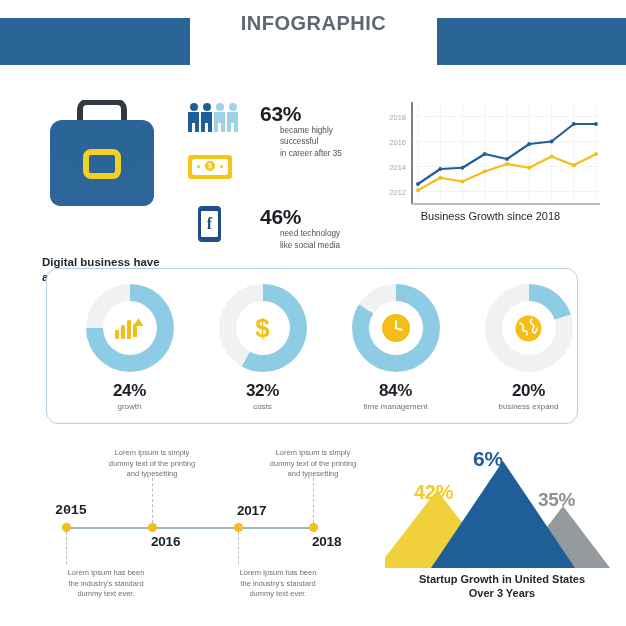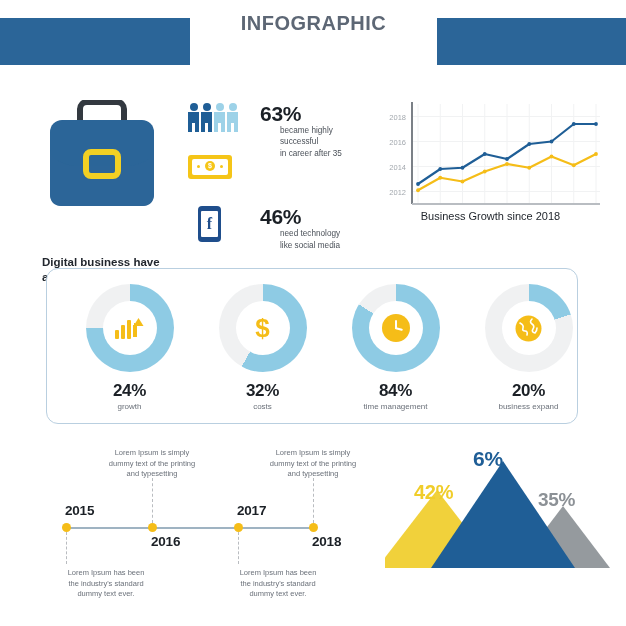--- a/index.html
+++ b/index.html
@@ -250,21 +250,21 @@
         </svg>
       </div>
     </div>
     <div class="donut-val">20%</div>
     <div class="donut-lab">business expand</div>
   </div>
 
   <div class="tl-line"></div>
   <div id="timeline-layer">
       <div class="tl-dot" style="left: 62px;"></div>
-      <div class="tl-year" style="left: 65px; top: 503px;">2015</div>
+      <div class="tl-year" style="left: 55px; top: 503px; font-family: Liberation Mono, monospace;">2015</div>
       <div class="tl-dot" style="left: 148px;"></div>
       <div class="tl-year" style="left: 151px; top: 534px;">2016</div>
       <div class="tl-dot" style="left: 234px;"></div>
       <div class="tl-year" style="left: 237px; top: 503px;">2017</div>
       <div class="tl-dot" style="left: 309px;"></div>
       <div class="tl-year" style="left: 312px; top: 534px;">2018</div>
       <div class="tl-dash" style="left: 152px; top: 478px; height: 45px;"></div>
       <div class="tl-note" style="left: 93px; top: 448px; text-align: center;">
         <div>Lorem Ipsum is simply</div>
         <div>dummy text of the printing</div>
@@ -295,14 +295,18 @@
         <polygon points="-8,120 52,42 112,120" fill="#f0cd2a" opacity="0.92"></polygon>
         <polygon points="131,120 178,58 225,120" fill="#8c9196" opacity="0.92"></polygon>
         <polygon points="46,120 118,13 190,120" fill="#1f5e96" opacity="1"></polygon>
       </svg>
   </div>
   <div id="tri-labels">
       <div class="tri-val" style="left: 414px; top: 481px; font-size: 20px; color: rgb(240, 205, 42);">42%</div>
       <div class="tri-val" style="left: 473px; top: 447px; font-size: 21px; color: rgb(31, 94, 150);">6%</div>
       <div class="tri-val" style="left: 538px; top: 489px; font-size: 19px; color: rgb(140, 145, 150);">35%</div>
     </div>
+  <div class="tri-cap">
+    <div>Startup Growth in United States</div>
+    <div>Over 3 Years</div>
+  </div>
 
 </div>
 
 </body></html>

